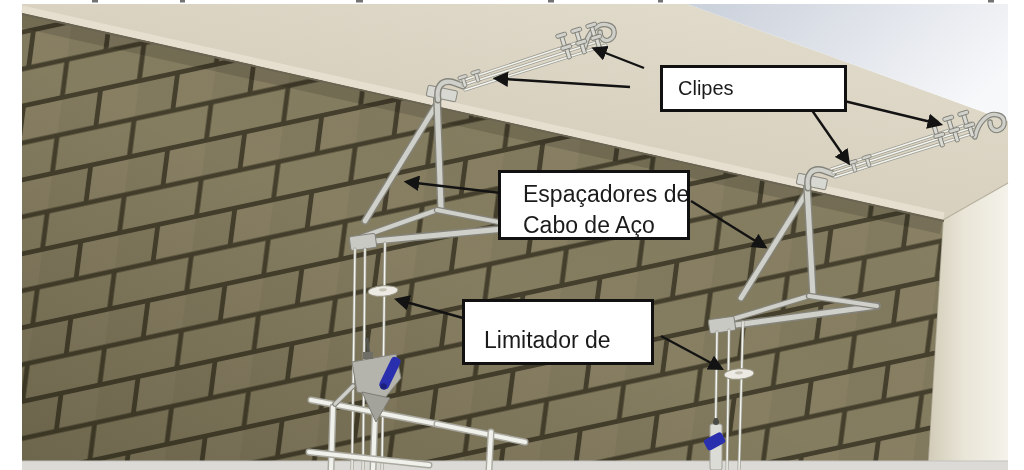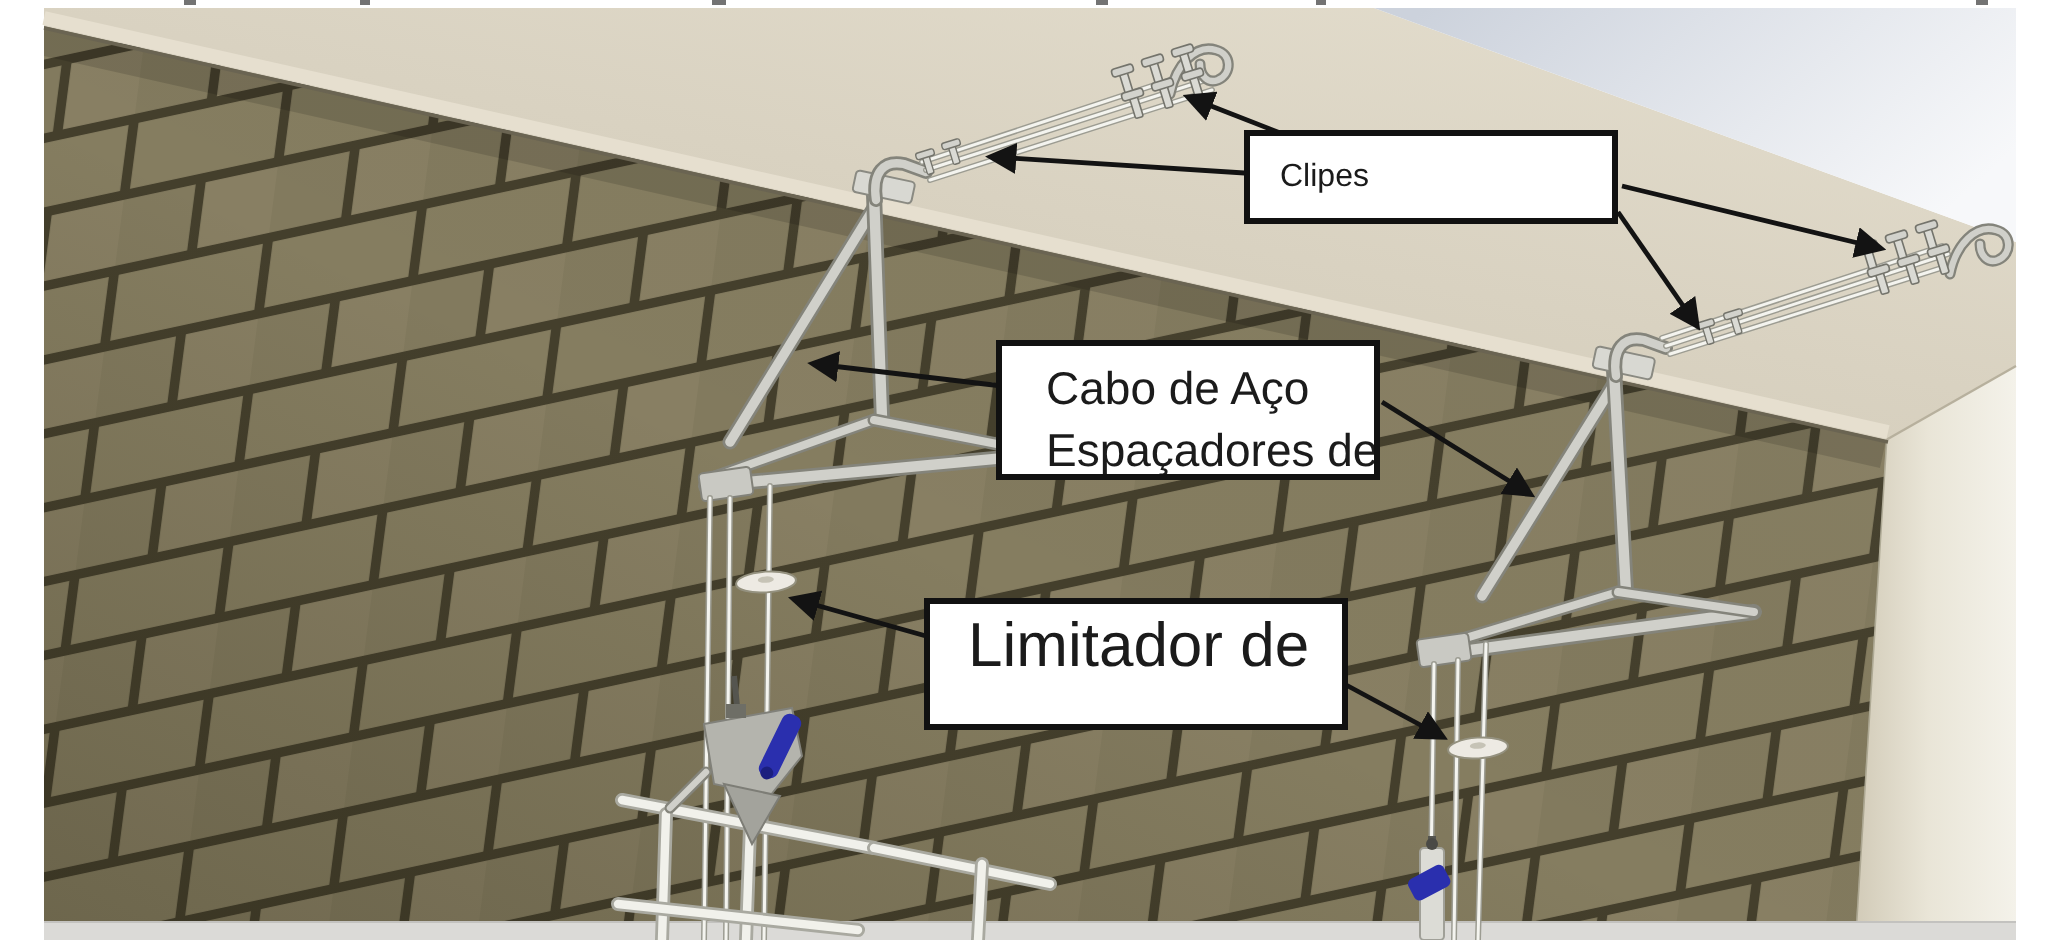--- a/index.html
+++ b/index.html
@@ -2,23 +2,23 @@
 <html><head>
 <meta charset="utf-8">
 <style>
   html,body{margin:0;padding:0;background:#ffffff;}
   #stage{position:relative;width:1024px;height:470px;background:#ffffff;overflow:hidden;
          font-family:"Liberation Sans",sans-serif;}
   #scene{position:absolute;left:0;top:0;}
   .label{position:absolute;background:#ffffff;border:3px solid #111111;color:#1b1b1b;
          box-sizing:border-box;overflow:hidden;font-family:"Liberation Sans",sans-serif;}
   .label .ln{display:block;white-space:nowrap;}
-  #label-clipes{left:622px;top:65px;width:187px;height:47px;font-size:16px;line-height:41px;padding-left:15px;}
+  #label-clipes{left:660px;top:65px;width:187px;height:47px;font-size:20px;line-height:41px;padding-left:15px;}
   #label-espacadores{left:498px;top:170px;width:192px;height:70px;font-size:23px;line-height:31px;padding:6px 0 0 22px;}
-  #label-limitador{left:462px;top:299px;width:212px;height:66px;font-size:31px;line-height:31px;padding:5px 0 0 19px;}
+  #label-limitador{left:462px;top:299px;width:192px;height:66px;font-size:23px;line-height:31px;padding:23px 0 0 19px;}
   .steel-u{stroke:#84847b;fill:none;stroke-linecap:round;}
   .steel-o{stroke:#d0d0ca;fill:none;stroke-linecap:round;}
   .cable-u{stroke:#9c9c92;stroke-width:3;fill:none;stroke-linecap:round;}
   .cable-o{stroke:#f4f4ef;stroke-width:1.5;fill:none;stroke-linecap:round;}
   .rail-u{stroke:#a9a9a0;stroke-width:7;fill:none;stroke-linecap:round;}
   .rail-o{stroke:#f1f1eb;stroke-width:4.2;fill:none;stroke-linecap:round;}
   .arrow{stroke:#131313;stroke-width:2.4;fill:none;marker-end:url(#ah);}
 </style>
 </head>
 <body>
@@ -233,20 +233,20 @@
       <path class="arrow" d="M691,201 L757,242"></path>
       <path class="arrow" d="M463,318 L406,302"></path>
       <path class="arrow" d="M661,336 L713,364"></path>
     </g>
   </svg>
 
   <div class="label" id="label-clipes">
     <span class="ln">Clipes</span>
   </div>
   <div class="label" id="label-espacadores">
+    <span class="ln">Espaçadores de</span>
     <span class="ln">Cabo de Aço</span>
-    <span class="ln">Espaçadores de</span>
   </div>
   <div class="label" id="label-limitador">
     <span class="ln">Limitador de</span>
   </div>
 
 </div>
 
 </body></html>

